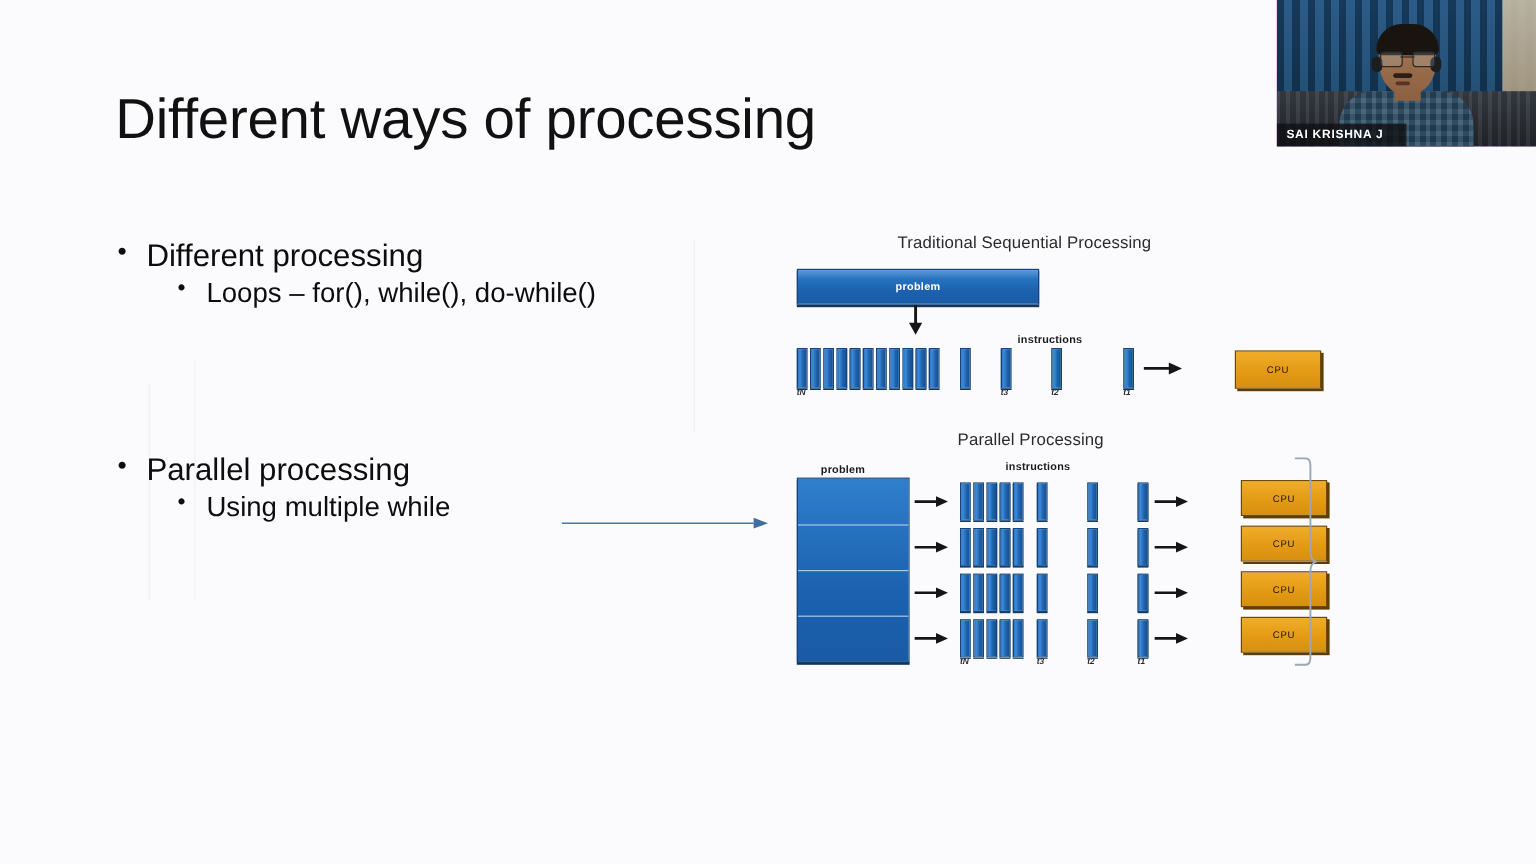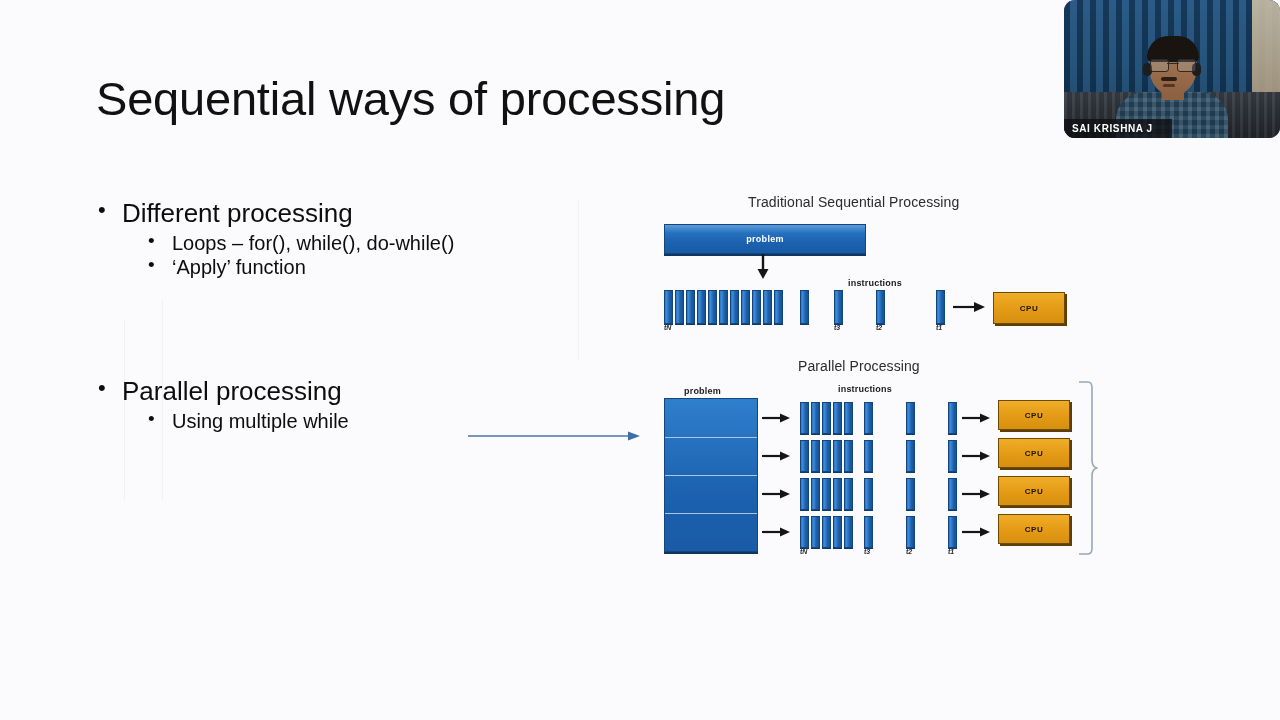--- a/index.html
+++ b/index.html
@@ -24,21 +24,21 @@
   .lvl1{
     position:relative;padding-left:26px;
     font-size:26px;color:#0d0d0d;line-height:1.18;margin:0 0 2px 0;
     white-space:nowrap;
   }
   .lvl1::before{
     content:"\2022";position:absolute;left:2px;top:-1px;font-size:22px;color:#0d0d0d;
   }
   .lvl2{
     position:relative;padding-left:28px;margin-left:48px;
-    font-size:20px;color:#0d0d0d;line-height:1.2;
+    font-size:23px;color:#0d0d0d;line-height:1.2;
     white-space:nowrap;
   }
   .lvl2::before{
     content:"\2022";position:absolute;left:4px;top:-1px;font-size:19px;color:#0d0d0d;
   }
 
   
   .guide{position:absolute;width:1px;background:#f1f1f5;}
 
   
@@ -84,36 +84,36 @@
     box-shadow:0 1px 0 #0e3straight;
   }
   .bar{box-shadow:0 1px 0 #0f3council;}
   .bar{box-shadow:0 1px 0 #103a67;}
 
   .cpu{
     position:absolute;
     background:linear-gradient(180deg,#f0ad2a 0%,#e49a15 55%,#d78f10 100%);
     border:1px solid #6f4a05;
     box-shadow:2px 2px 0 #5d3f06;
-    color:#1b1405;font-size:8px;font-weight:bold;letter-spacing:.6px;
-    display:flex;align-items:center;justify-content:center;
+    color:#1b1405;font-size:8px;font-weight:normal;letter-spacing:.6px;
+    display:flex;align-items:center;justify-content:center;margin-left:36px;
   }
 
   .arrow-blk{position:absolute;}
 
   #brace{position:absolute;}
   #cores-label{
     position:absolute;left:1112px;top:437px;
     font-size:20px;color:#111;line-height:1.45;white-space:nowrap;
   }
 
   
   #webcam{
-    position:absolute;right:0;top:0;width:216px;height:138px;
-    overflow:hidden;background:#d946ef;border-radius:11px;
+    position:absolute;right:0;top:0;width:216px;height:122px;
+    overflow:hidden;background:#d946ef;
   }
   #webcam .curtain{position:absolute;inset:0;
     background:
       repeating-linear-gradient(90deg,
         rgba(0,0,0,.28) 0 6px, rgba(255,255,255,.05) 6px 13px),
       linear-gradient(180deg,#1d4a78 0%,#17426c 55%,#123css 100%);
   }
   #webcam .curtain{background:
       repeating-linear-gradient(90deg,
         rgba(0,0,0,.30) 0 6px, rgba(255,255,255,.06) 6px 13px),
@@ -153,26 +153,25 @@
 </style>
 </head>
 <body>
 
 <div id="slide">
 
   <div class="guide" style="left:124px;top:320px;height:180px;"></div>
   <div class="guide" style="left:162px;top:300px;height:200px;"></div>
   <div class="guide" style="left:578px;top:200px;height:160px;"></div>
 
-  <div id="slide-title">Sequential ways of processing</div>
+  <div id="slide-title">Different ways of processing</div>
 
   <div class="bullet-block" style="top:198px;">
     <div class="lvl1">Different processing</div>
     <div class="lvl2">Loops – for(), while(), do-while()</div>
-    <div class="lvl2">‘Apply’ function</div>
   </div>
 
   <div class="bullet-block" style="top:376px;">
     <div class="lvl1">Parallel processing</div>
     <div class="lvl2">Using multiple while</div>
   </div>
 
   <svg id="connector" viewBox="0 0 172 14">
     <line x1="0" y1="7" x2="160" y2="7" stroke="#4a77a8" stroke-width="1.3"></line>
     <polygon points="160,2.5 172,7 160,11.5" fill="#3f6ea4"></polygon>

